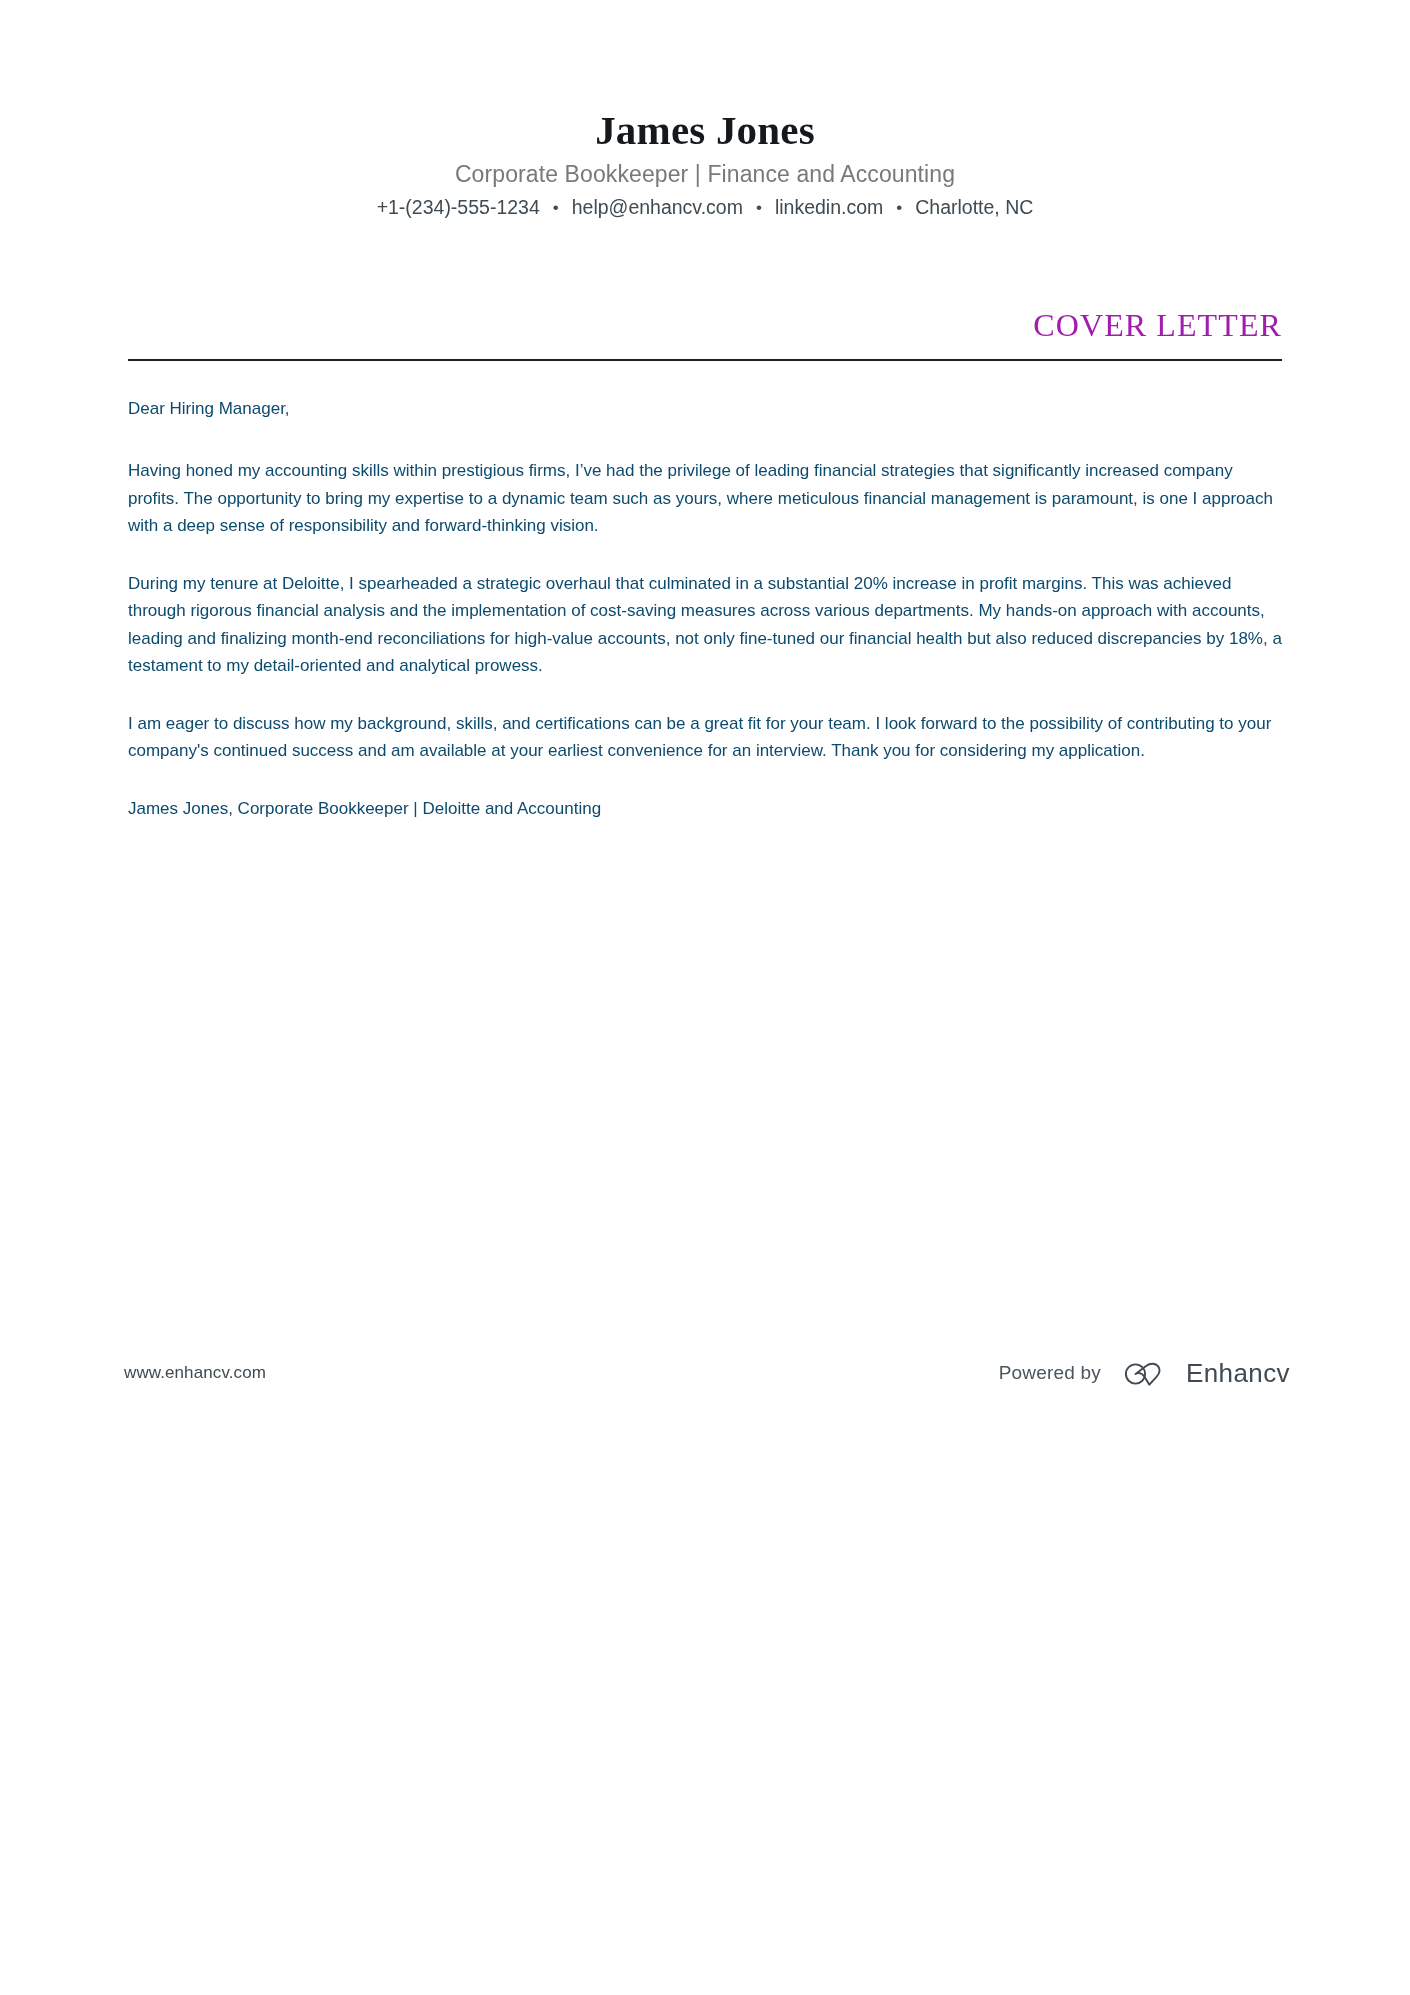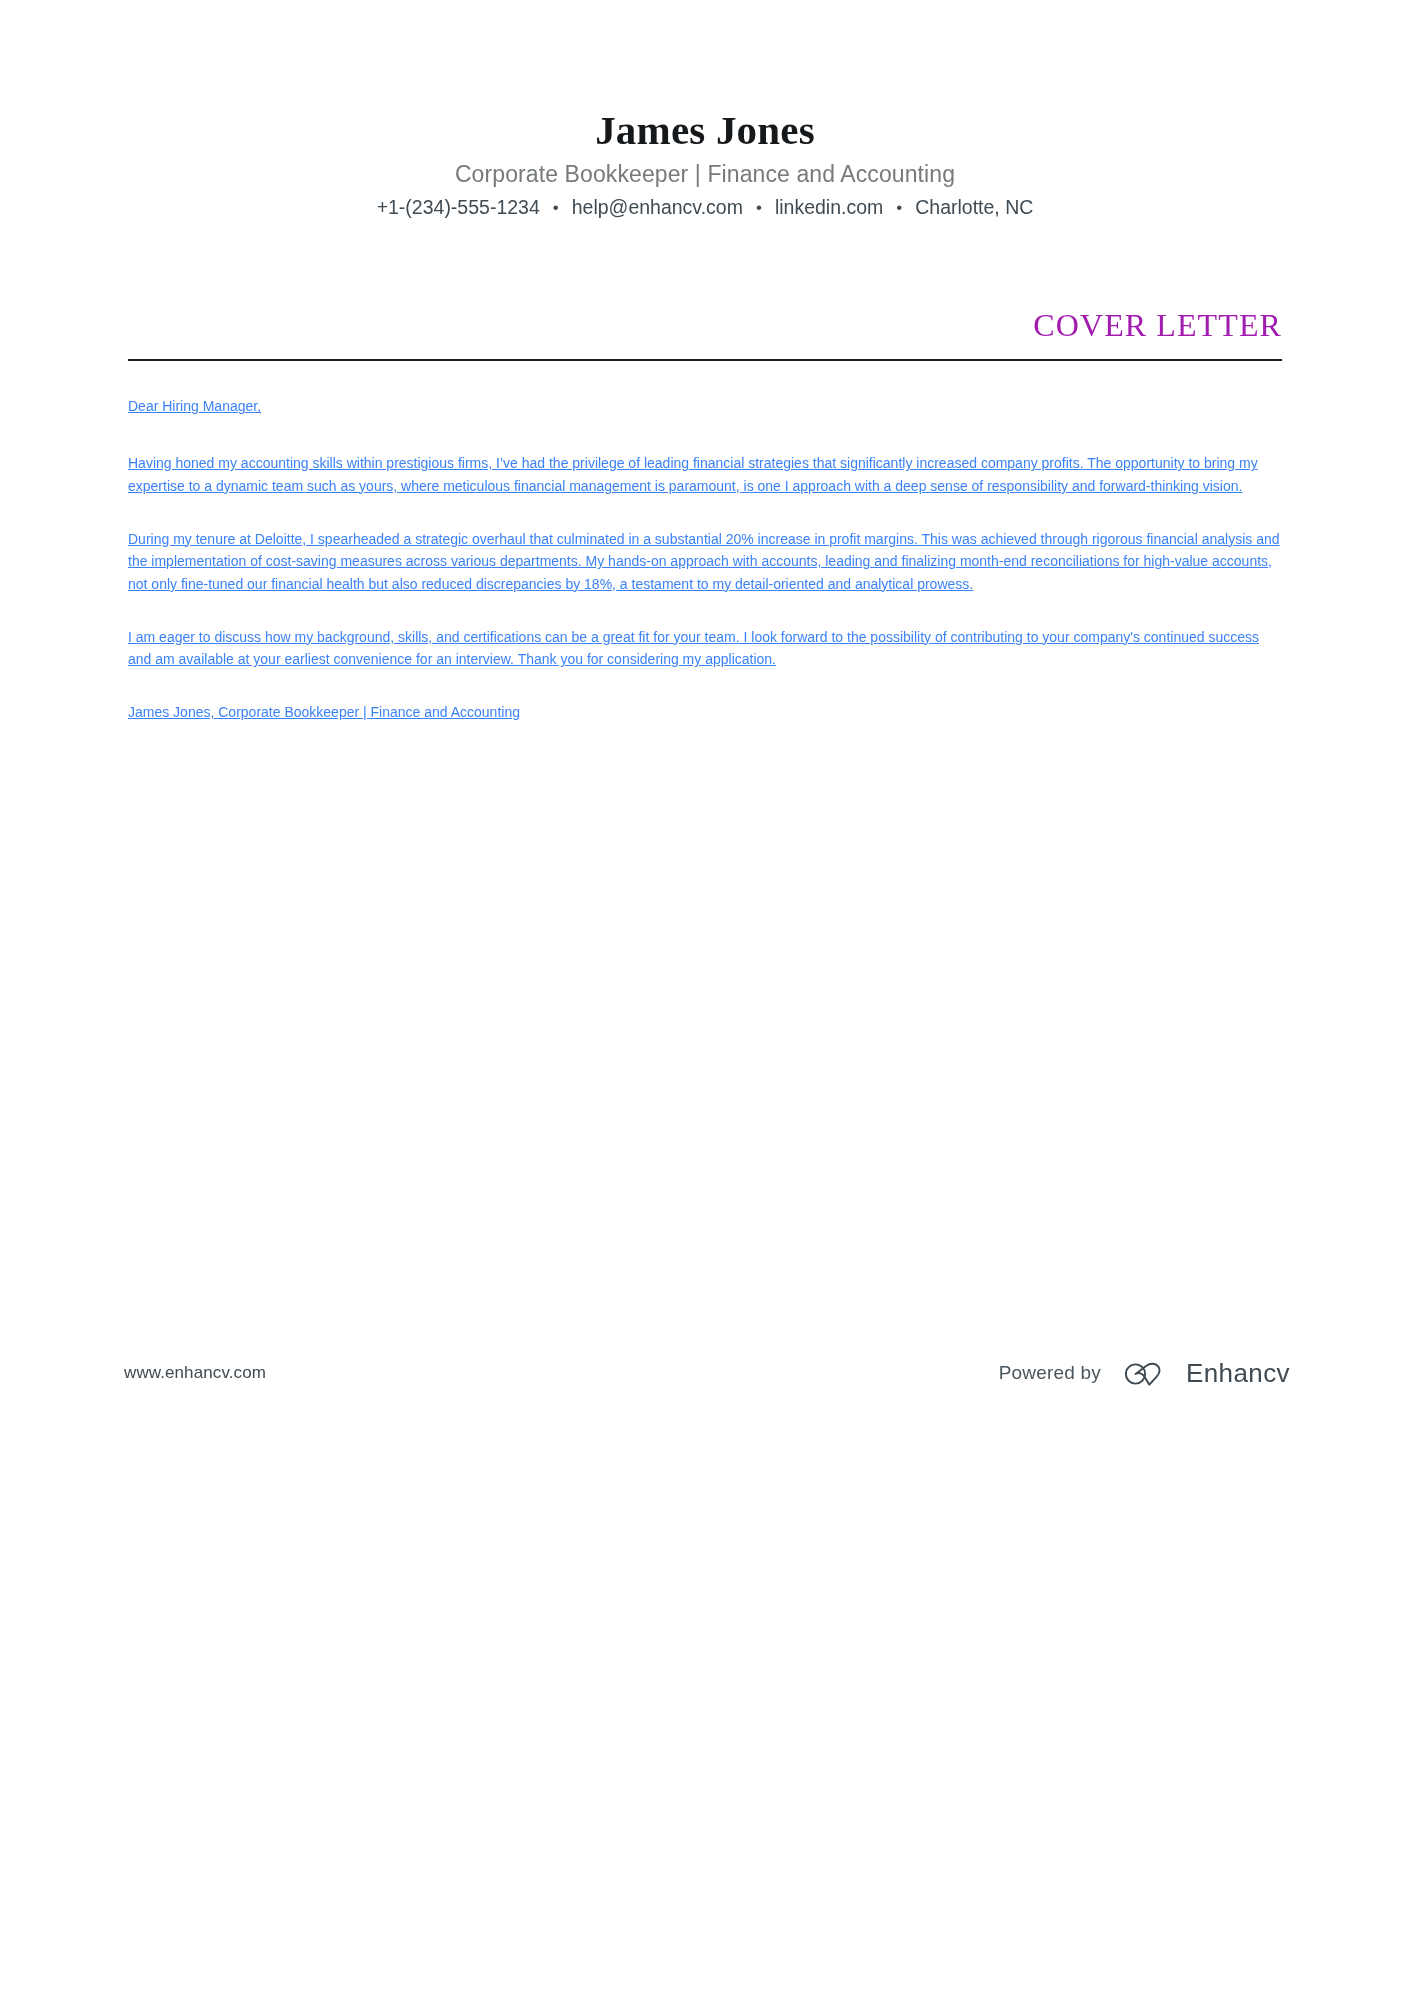--- a/index.html
+++ b/index.html
@@ -90,26 +90,25 @@
     width: 100%;
   }
 
   
   .letter-body {
     padding: 0 128px;
     margin-top: 34px;
   }
   .letter-body p {
     font-family: "Liberation Sans", sans-serif;
-    font-size: 14px;
+    font-size: 17px;
     line-height: 1.62;
-    color: #3b82f6;
+    color: #0c4a6e;
     margin: 0 0 30px 0;
     text-align: left;
-    text-decoration: underline;
   }
   .letter-salutation {
     margin-bottom: 34px !important;
   }
   .letter-signature {
     margin-bottom: 0 !important;
   }
 
   
   .footer {
@@ -178,21 +177,21 @@
   <div class="section-block">
     <h2 class="section-heading">COVER LETTER</h2>
     <hr class="section-rule">
   </div>
 
   <div class="letter-body">
     <p class="letter-salutation">Dear Hiring Manager,</p>
     <p>Having honed my accounting skills within prestigious firms, I’ve had the privilege of leading financial strategies that significantly increased company profits. The opportunity to bring my expertise to a dynamic team such as yours, where meticulous financial management is paramount, is one I approach with a deep sense of responsibility and forward-thinking vision.</p>
     <p>During my tenure at Deloitte, I spearheaded a strategic overhaul that culminated in a substantial 20% increase in profit margins. This was achieved through rigorous financial analysis and the implementation of cost-saving measures across various departments. My hands-on approach with accounts, leading and finalizing month-end reconciliations for high-value accounts, not only fine-tuned our financial health but also reduced discrepancies by 18%, a testament to my detail-oriented and analytical prowess.</p>
     <p>I am eager to discuss how my background, skills, and certifications can be a great fit for your team. I look forward to the possibility of contributing to your company's continued success and am available at your earliest convenience for an interview. Thank you for considering my application.</p>
-    <p class="letter-signature">James Jones, Corporate Bookkeeper | Finance and Accounting</p>
+    <p class="letter-signature">James Jones, Corporate Bookkeeper | Deloitte and Accounting</p>
   </div>
 
   <div class="footer">
     <span class="footer-url">www.enhancv.com</span>
     <div class="footer-brand">
       <span class="powered-by">Powered by</span>
       <div class="brand-lockup">
         <svg class="brand-mark" viewBox="0 0 52 28">
           <circle cx="13" cy="14.5" r="10" fill="none" stroke="#3f4a52" stroke-width="2"></circle>
           <path d="M13 14.5 L24 6.2 C28.5 2.8 34 3.2 36.6 6.6 C39 9.8 38 14 34.8 17.6 L27.4 25.6 L22.4 17.4 C20.4 14.1 16.8 12.4 13 14.5 Z" fill="none" stroke="#3f4a52" stroke-width="2" stroke-linejoin="round"></path>

